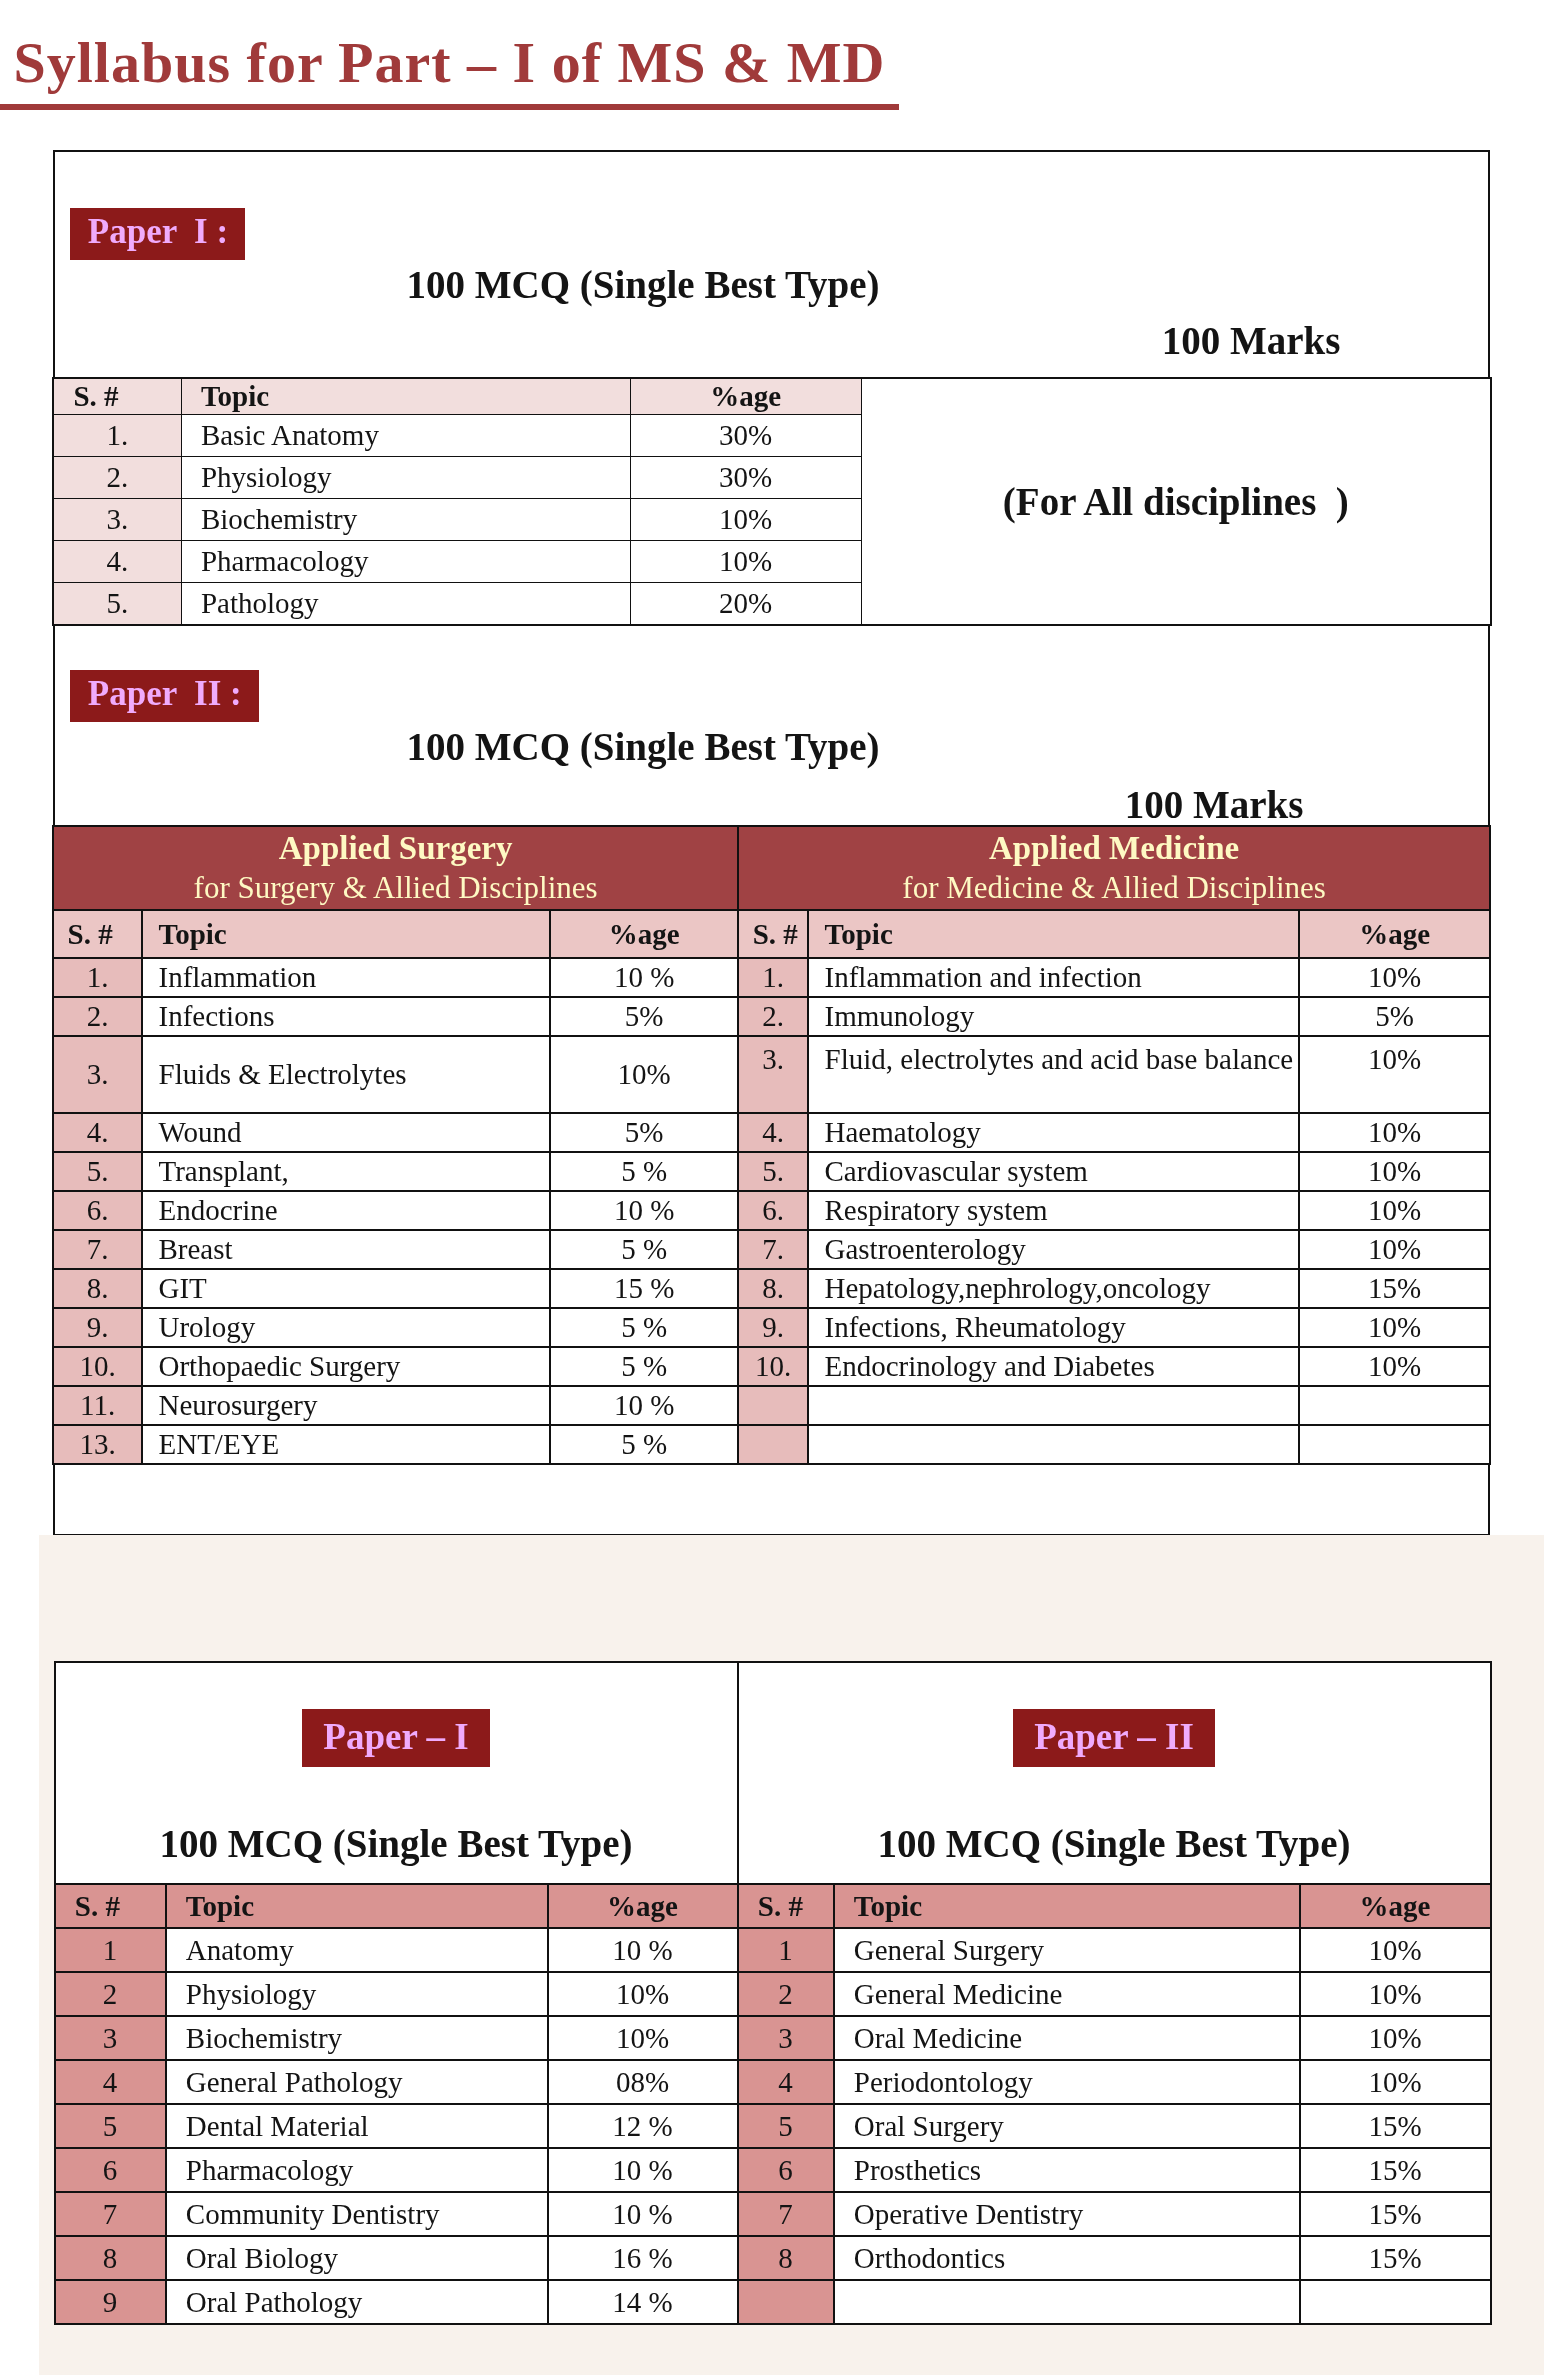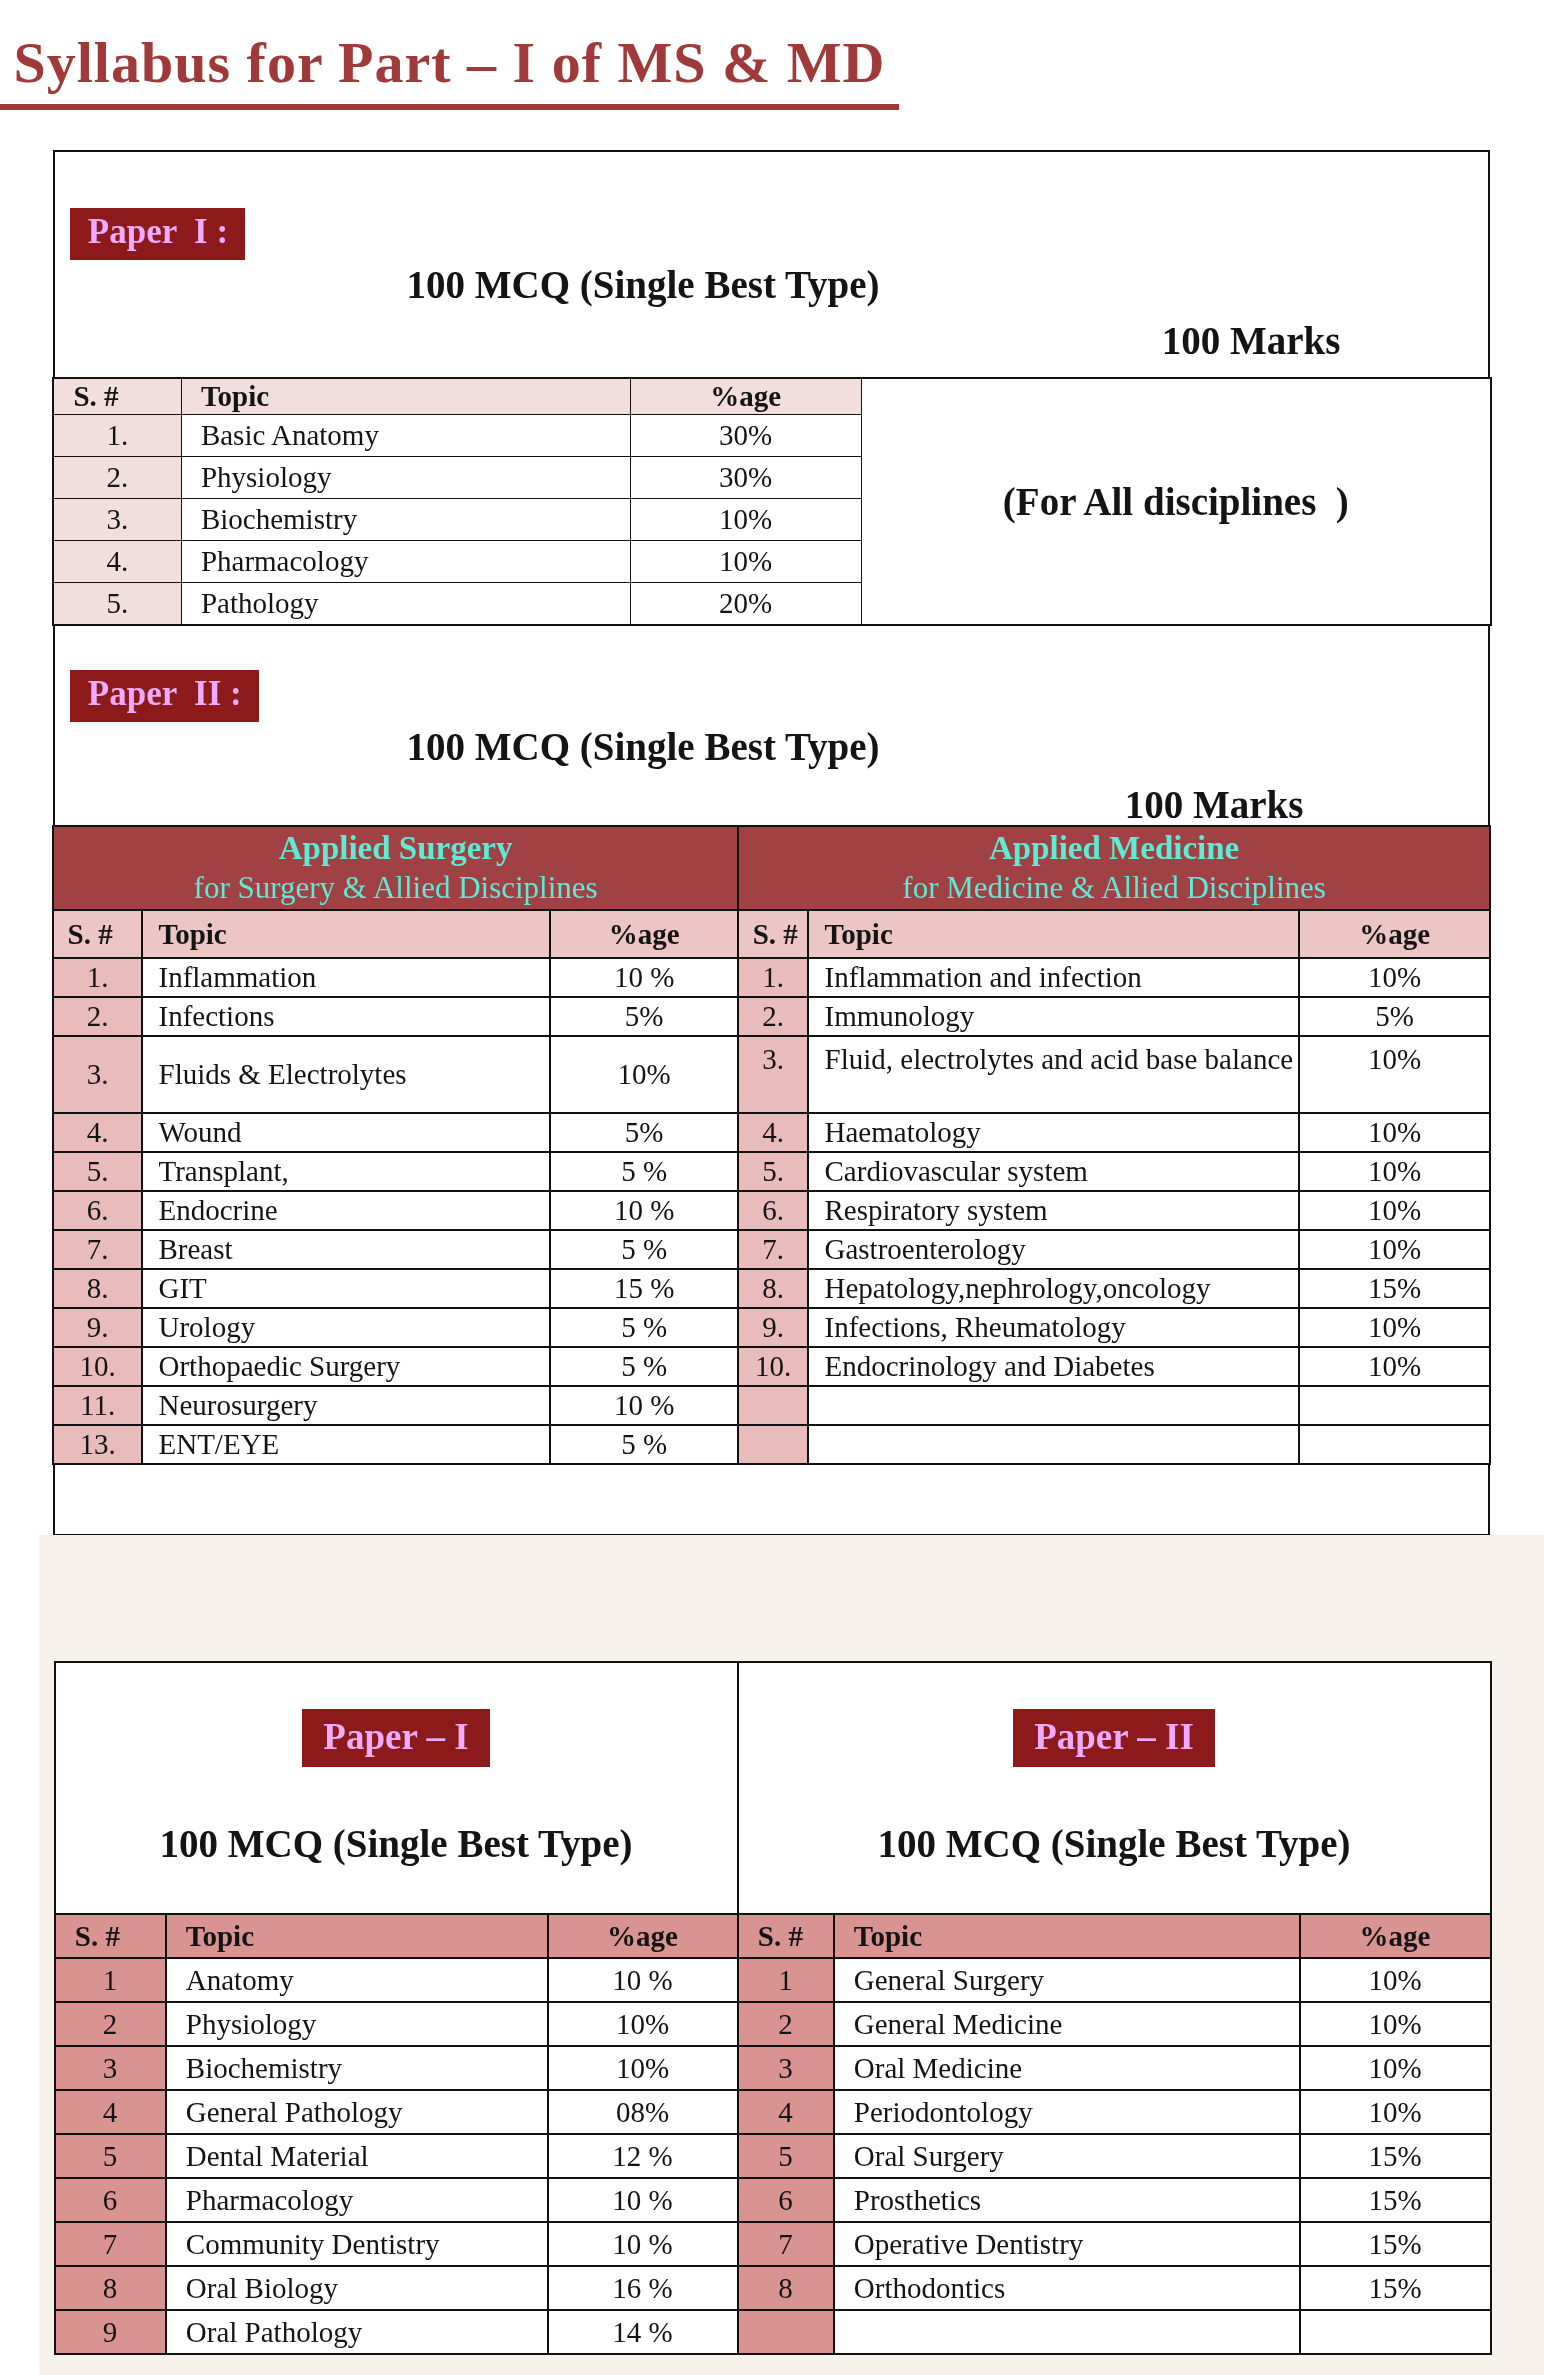--- a/index.html
+++ b/index.html
@@ -41,39 +41,39 @@
   .t1 .pc{text-align:center;}
   .t1 .merged{background:#fff;text-align:center;font-size:39px;font-weight:bold;white-space:pre;}
 
   
   .t2{left:-2.9px;top:673px;width:1439px;border:2.9px solid #111;}
   .t2 td{border:2.9px solid #111;font-size:29px;vertical-align:middle;}
   .t2 tr{height:39px;}
   .t2 tr.bandrow{height:75px;}
   .t2 tr.hrow{height:48px;}
   .t2 tr.tallrow{height:77px;}
-  .t2 .band{background:#A04244;color:#5eead4;text-align:center;line-height:1.25;}
+  .t2 .band{background:#A04244;color:#fef9c3;text-align:center;line-height:1.25;}
   .band-t{font-size:33px;font-weight:bold;}
   .band-s{font-size:31px;}
   .t2 .hd{background:#EBC6C5;font-weight:bold;}
   .t2 .sn-h{background:#EBC6C5;font-weight:bold;text-align:left;padding-left:13.5px;}
   .t2 .sn{background:#E7BCBB;text-align:center;}
   .t2 .tp{text-align:left;padding-left:15.4px;}
   .t2 .pc{text-align:center;}
   .t2 .vt{vertical-align:top;padding-top:5.8px;}
 
   
   .sec2{position:absolute;left:39px;top:1535px;width:1506px;height:840px;background:#F8F2EC;}
   .sec2 .title-band{top:25px;}
 
   
   .t3{left:14.5px;top:126px;width:1437px;border:2.9px solid #111;}
   .t3 td{border:2.9px solid #111;font-size:29px;vertical-align:middle;}
   .t3 tr{height:44px;}
-  .t3 tr.toprow{height:252px;margin-top:20px;}
+  .t3 tr.toprow{height:222px;margin-top:20px;}
   .t3 tr.hrow{height:44px;}
   .t3 .half{background:#fff;text-align:center;vertical-align:top;padding-top:46px;}
   .t3 .half .red-label{position:static;font-size:37px;padding:5.8px 21px 9.7px 21px;}
   .mcq3{margin-top:54px;font-size:39px;font-weight:bold;}
   .t3 .hd{background:#D99492;font-weight:bold;}
   .t3 .sn-h{background:#D99492;font-weight:bold;text-align:left;padding-left:19.3px;}
   .t3 .sn{background:#D99492;text-align:center;}
   .t3 .tp{text-align:left;padding-left:19.3px;}
   .t3 .pc{text-align:center;}
 </style>

